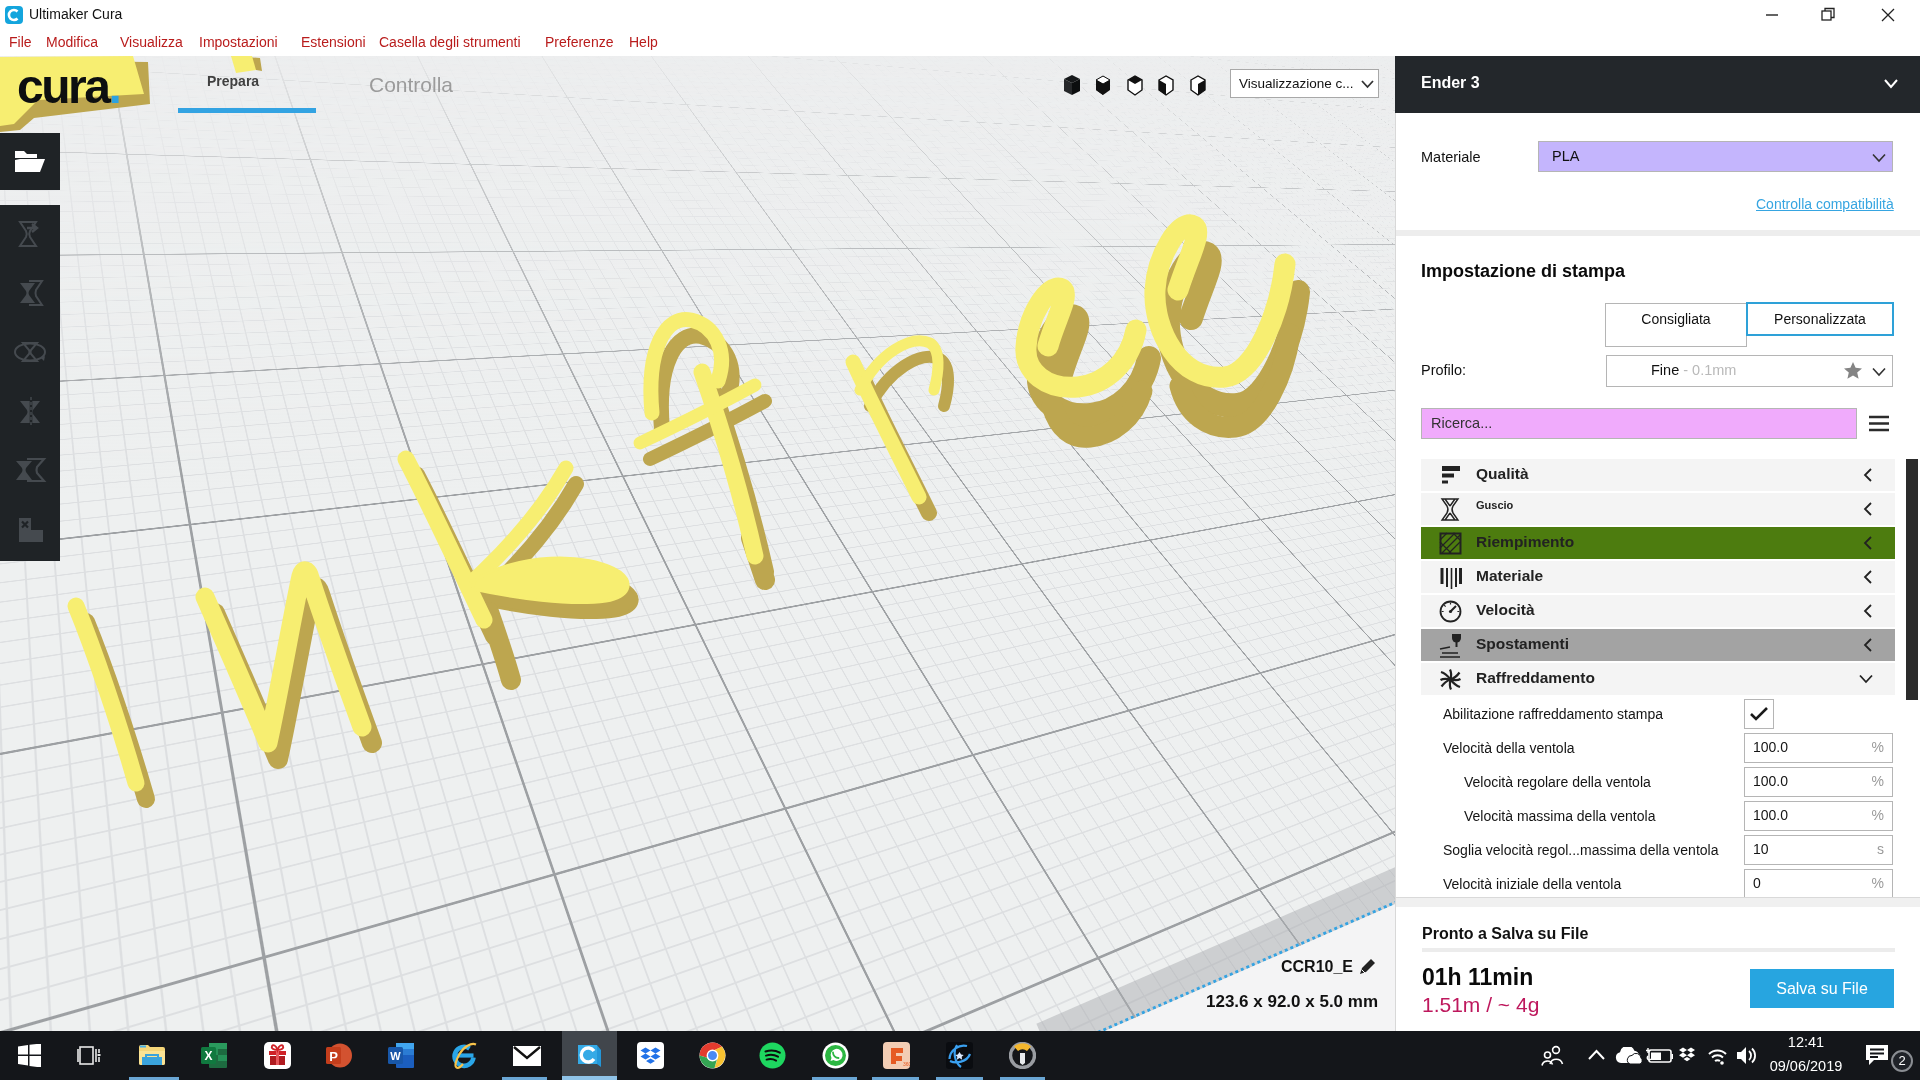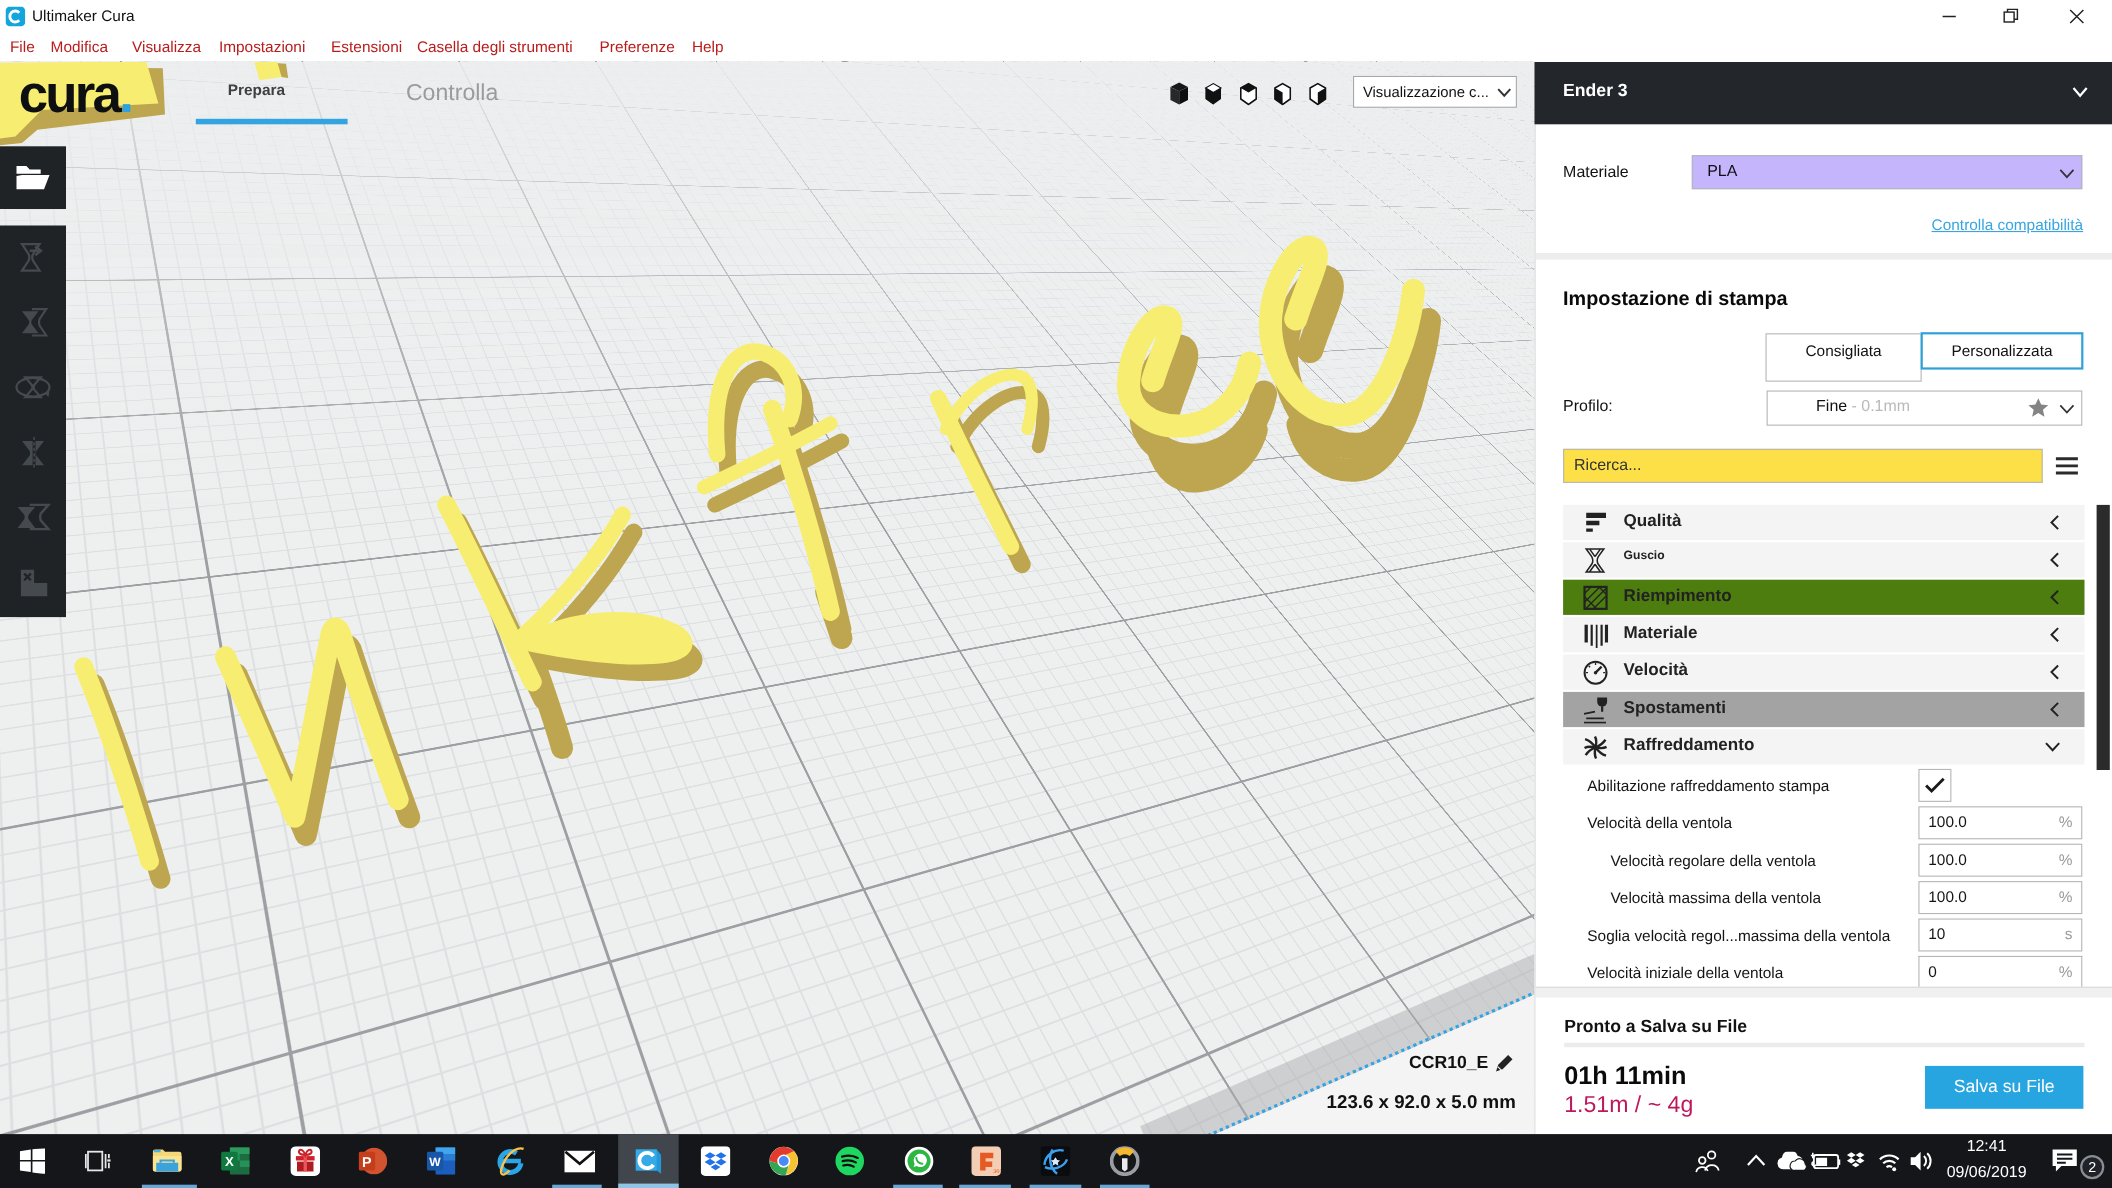--- a/index.html
+++ b/index.html
@@ -222,21 +222,21 @@
 <div class="abs" style="left:1606px;top:355px;width:287px;height:32px;background:#fff;border:1px solid #b5b5b5;">
   <div class="abs" style="left:12px;top:6px;font-size:14.5px;color:#111;margin-left:32px;">Fine <span style="color:#b9b9b9;">- 0.1mm</span></div>
   <svg class="abs" style="left:236px;top:5px;" width="20" height="20" viewBox="0 0 20 20">
       <path d="M10 1 l2.6 5.8 6.4 .6 -4.8 4.2 1.4 6.2 -5.6 -3.4 -5.6 3.4 1.4 -6.2 -4.8 -4.2 6.4 -.6 z" fill="#848484"></path>
     </svg>
   <svg class="abs" style="left:265px;top:11px;" width="14" height="10" viewBox="0 0 14 10">
       <path d="M1 1.5 L7 8 L13 1.5" fill="none" stroke="#333" stroke-width="1.6"></path>
     </svg>
 </div>
 
-<div class="abs" style="left:1421px;top:408px;width:436px;height:31px;background:#fde047;border:1px solid #b5b5b5;">
+<div class="abs" style="left:1421px;top:408px;width:436px;height:31px;background:#f0abfc;border:1px solid #b5b5b5;">
   <div class="abs" style="left:9px;top:6px;font-size:14.5px;color:#333;">Ricerca...</div>
 </div>
 <svg class="abs" style="left:1868px;top:415px;" width="22" height="17" viewBox="0 0 22 17">
     <path d="M1 2 H21 M1 8.5 H21 M1 15 H21" stroke="#2b2b2b" stroke-width="2.6"></path>
   </svg>
 
 <div id="cats">
   <div class="abs" style="left:1421px;top:459px;width:474px;height:32px;background:#f4f4f4;">
     <svg class="abs" style="left:19px;top:7px;" width="22" height="19" viewBox="0 0 22 19">
         <path d="M2 2.5 H20" stroke="#222" stroke-width="5"></path>

